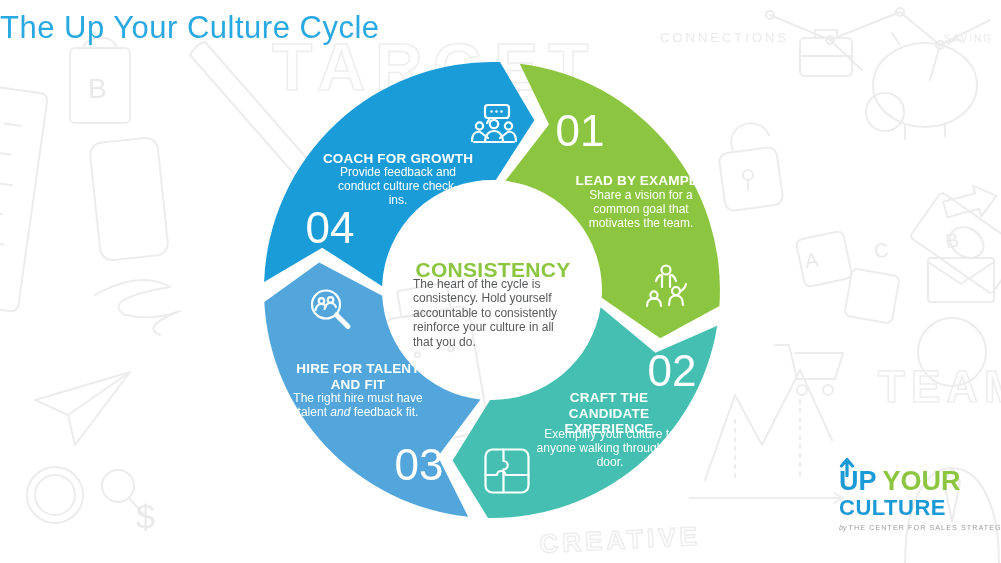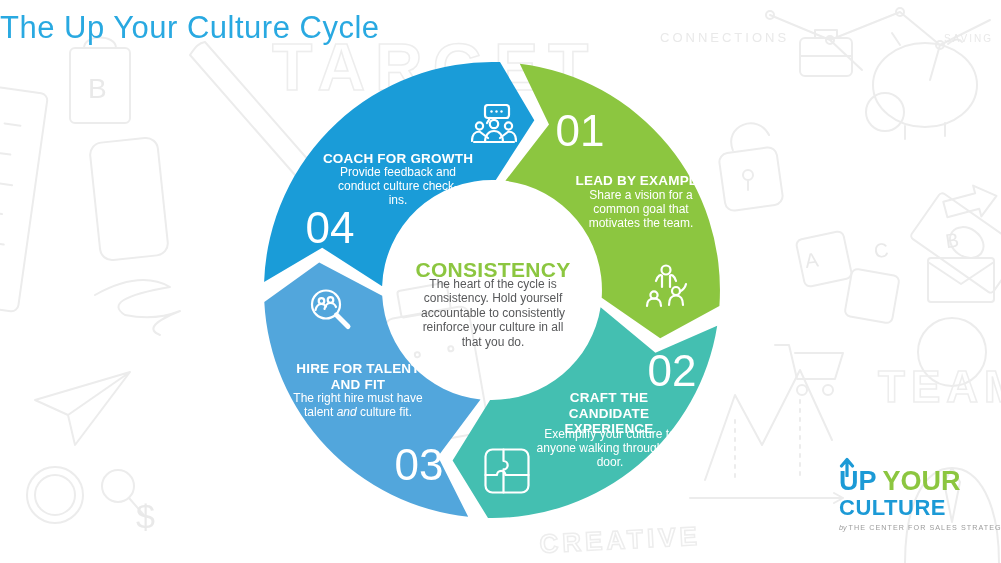--- a/index.html
+++ b/index.html
@@ -12,21 +12,21 @@
   .layer{position:absolute;left:0;top:0;width:1001px;height:563px;}
   .title{
     position:absolute;left:0;right:0;top:10px;margin:0;text-align:left;
     font-size:31px;font-weight:400;letter-spacing:.5px;color:#29A9E1;
   }
   .abs{position:absolute;transform:translate(-50%,-50%);}
   .seg-num{color:#fff;font-weight:400;font-size:44px;line-height:1;}
   .seg-head{color:#fff;font-weight:700;font-size:13.5px;line-height:1.15;text-align:center;letter-spacing:.2px;}
   .seg-body{color:#fff;font-weight:400;font-size:12px;line-height:1.16;text-align:center;}
   .center-head{color:#8CC640;font-weight:700;font-size:21px;letter-spacing:.3px;text-align:center;}
-  .center-body{color:#58595B;font-size:12px;line-height:1.2;text-align:center;width:160px;}
+  .center-body{color:#58595B;font-size:12px;line-height:1.2;text-align:left;width:160px;}
   .site-url{
     position:absolute;left:13px;top:533px;color:#29A9E1;font-weight:700;
     font-size:16.5px;letter-spacing:.4px;text-decoration:none;
   }
   .logo{position:absolute;right:10px;top:468px;width:152px;line-height:1;}
   .logo-line1{position:relative;font-weight:700;font-size:27px;white-space:nowrap;}
   .logo-up{color:#1C9AD6;}
   .logo-your{color:#8CC640;margin-left:6px;}
   .logo-arrow{position:absolute;left:0px;top:-11px;}
   .logo-culture{color:#1C9AD6;font-weight:700;font-size:22px;letter-spacing:.5px;margin-top:2px;}
@@ -205,21 +205,21 @@
   <div class="abs seg-num" style="left:419px;top:465px;">03</div>
   <div class="abs seg-num" style="left:330px;top:228px;">04</div>
 
   <div class="abs seg-head" style="left:641px;top:181px;width:150px;">LEAD BY EXAMPLE</div>
   <div class="abs seg-body" style="left:641px;top:210px;width:134px;">Share a vision for a common goal that motivates the team.</div>
 
   <div class="abs seg-head" style="left:609px;top:413px;width:158px;">CRAFT THE CANDIDATE EXPERIENCE</div>
   <div class="abs seg-body" style="left:610px;top:449px;width:152px;">Exemplify your culture to anyone walking through the door.</div>
 
   <div class="abs seg-head" style="left:358px;top:377px;width:128px;">HIRE FOR TALENT AND FIT</div>
-  <div class="abs seg-body" style="left:358px;top:406px;width:152px;"><span>The right hire must have talent </span><span class="em">and</span><span> culture fit.</span></div>
+  <div class="abs seg-body" style="left:358px;top:406px;width:152px;"><span>The right hire must have talent </span><span class="em">and</span><span> feedback fit.</span></div>
 
   <div class="abs seg-head" style="left:398px;top:159px;width:200px;">COACH FOR GROWTH</div>
   <div class="abs seg-body" style="left:398px;top:187px;width:138px;">Provide feedback and conduct culture check-ins.</div>
 
   <div class="abs center-head" style="left:493px;top:270px;width:180px;">CONSISTENCY</div>
   <div class="abs center-body" style="left:493px;top:313px;">The heart of the cycle is consistency. Hold yourself accountable to consistently reinforce your culture in all that you do.</div>
 
 
   <div class="logo">
     <div class="logo-line1">

